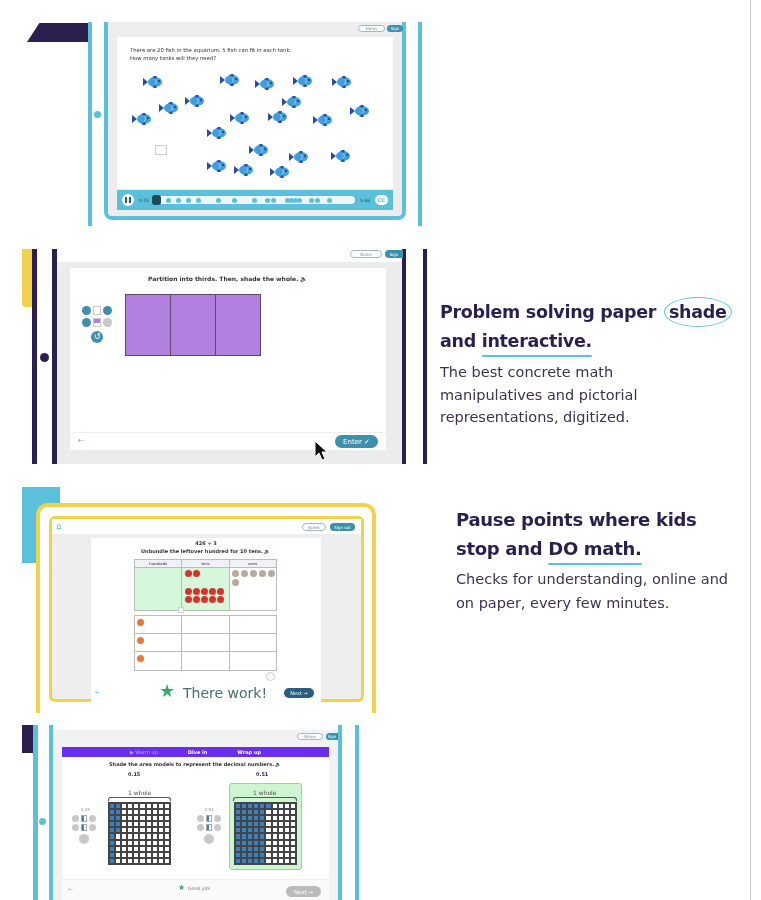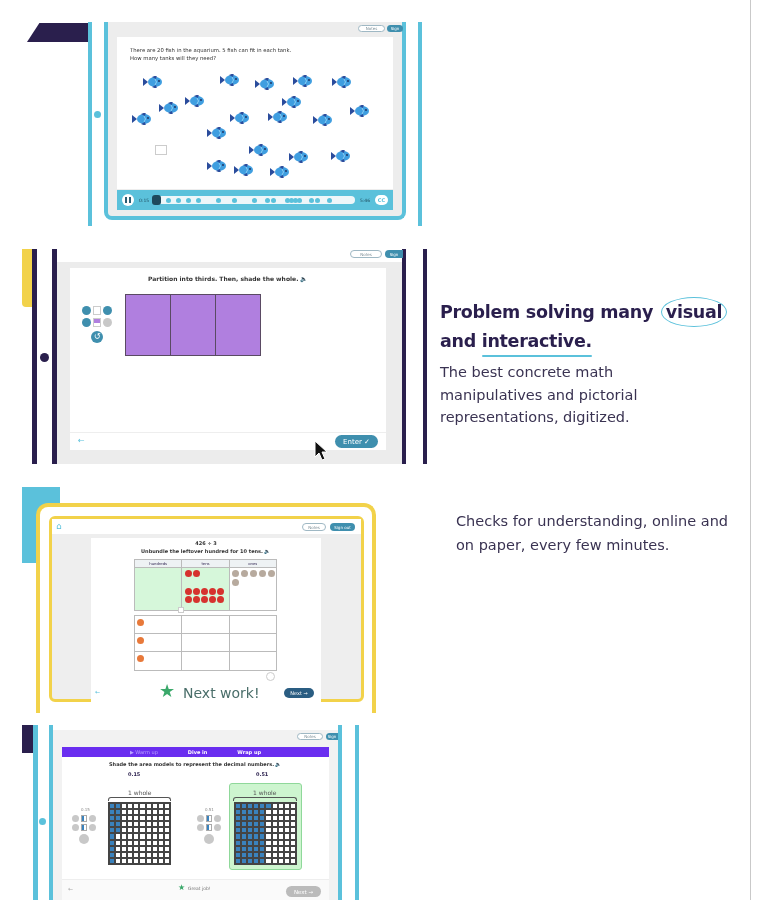--- a/index.html
+++ b/index.html
@@ -307,21 +307,21 @@
     </div>
   </div>
   <div class="abs" style="left:314px;top:440px;">
     <svg width="14" height="22" viewBox="0 0 14 22">
         <path d="M1 1 L1 17 L5 13 L8 20 L11 19 L8 12 L13 12 Z" fill="#111" stroke="#fff" stroke-width="1"></path>
       </svg>
   </div>
 
   <div class="feature" style="left:440px;top:297px;width:300px;">
     <h2 style="font-size:17.5px;line-height:28px;">
-      <span>Problem solving many </span><span class="circle-accent">visual</span><br>
+      <span>Problem solving paper </span><span class="circle-accent">shade</span><br>
       <span>and </span><span class="ul-accent">interactive.</span>
     </h2>
     <p style="font-size:14.5px;line-height:22.5px;margin-top:6px;width:245px;">The best concrete math manipulatives and pictorial representations, digitized.</p>
   </div>
 </section>
 
 <section>
   <div class="abs" style="left:22px;top:487px;width:38px;height:76px;background:#5bc1db;"></div>
   <div class="abs" style="left:36px;top:503px;width:340px;height:210px;border:4px solid #f2d24a;border-bottom:none;border-radius:12px 12px 0 0;background:#fff;"></div>
   <div class="abs" style="left:49px;top:516px;width:315px;height:186px;border:3px solid #f2d24a;border-radius:6px;background:#eeeeee;"></div>
@@ -396,27 +396,30 @@
           <div style="flex: 1 1 0%; position: relative; border-right: 1px solid rgb(187, 187, 187);"></div>
           <div style="flex: 1 1 0%; position: relative;"></div>
         </div>
       </div>
     <div style="position:absolute;left:175px;top:134px;width:9px;height:9px;border-radius:50%;border:1.5px solid #ccc;"></div>
   </div>
 
   <div class="abs" style="left:91px;top:686px;width:230px;height:16px;">
     <span style="position:absolute;left:4px;top:2px;font-size:6px;color:#5bc1db;">←</span>
     <span style="position:absolute;left:68px;top:-4px;font-size:18px;color:#3aa86a;line-height:18px;">★</span>
-    <span style="position:absolute;left:92px;top:-1px;font-size:14px;color:#4a6e6a;">Next work!</span>
+    <span style="position:absolute;left:92px;top:-1px;font-size:14px;color:#4a6e6a;">There work!</span>
     <div style="position:absolute;left:193px;top:2px;width:30px;height:10px;border-radius:5px;background:#2a5d82;color:#fff;font-size:5px;display:flex;align-items:center;justify-content:center;">
       <span>Next →</span>
     </div>
   </div>
 
   <div class="feature" style="left:456px;top:505px;width:290px;">
+    <h2 style="font-size:18px;line-height:29px;width:260px;">
+      <span>Pause points where kids stop and </span><span class="ul-accent">DO math.</span>
+    </h2>
     <p style="font-size:14.5px;line-height:23.5px;margin-top:5px;width:285px;">Checks for understanding, online and on paper, every few minutes.</p>
   </div>
 </section>
 
 <section>
   <div class="abs" style="left:22px;top:725px;width:12px;height:28px;background:#2a1f4d;"></div>
   <div class="abs" style="left:33px;top:725px;width:5px;height:175px;background:#5bc1db;"></div>
   <div class="abs" style="left:39px;top:818px;width:7px;height:7px;border-radius:50%;background:#5bc1db;"></div>
   <div class="abs" style="left:49px;top:725px;width:4px;height:175px;background:#5bc1db;"></div>
   <div class="abs" style="left:338px;top:725px;width:4px;height:175px;background:#5bc1db;"></div>

